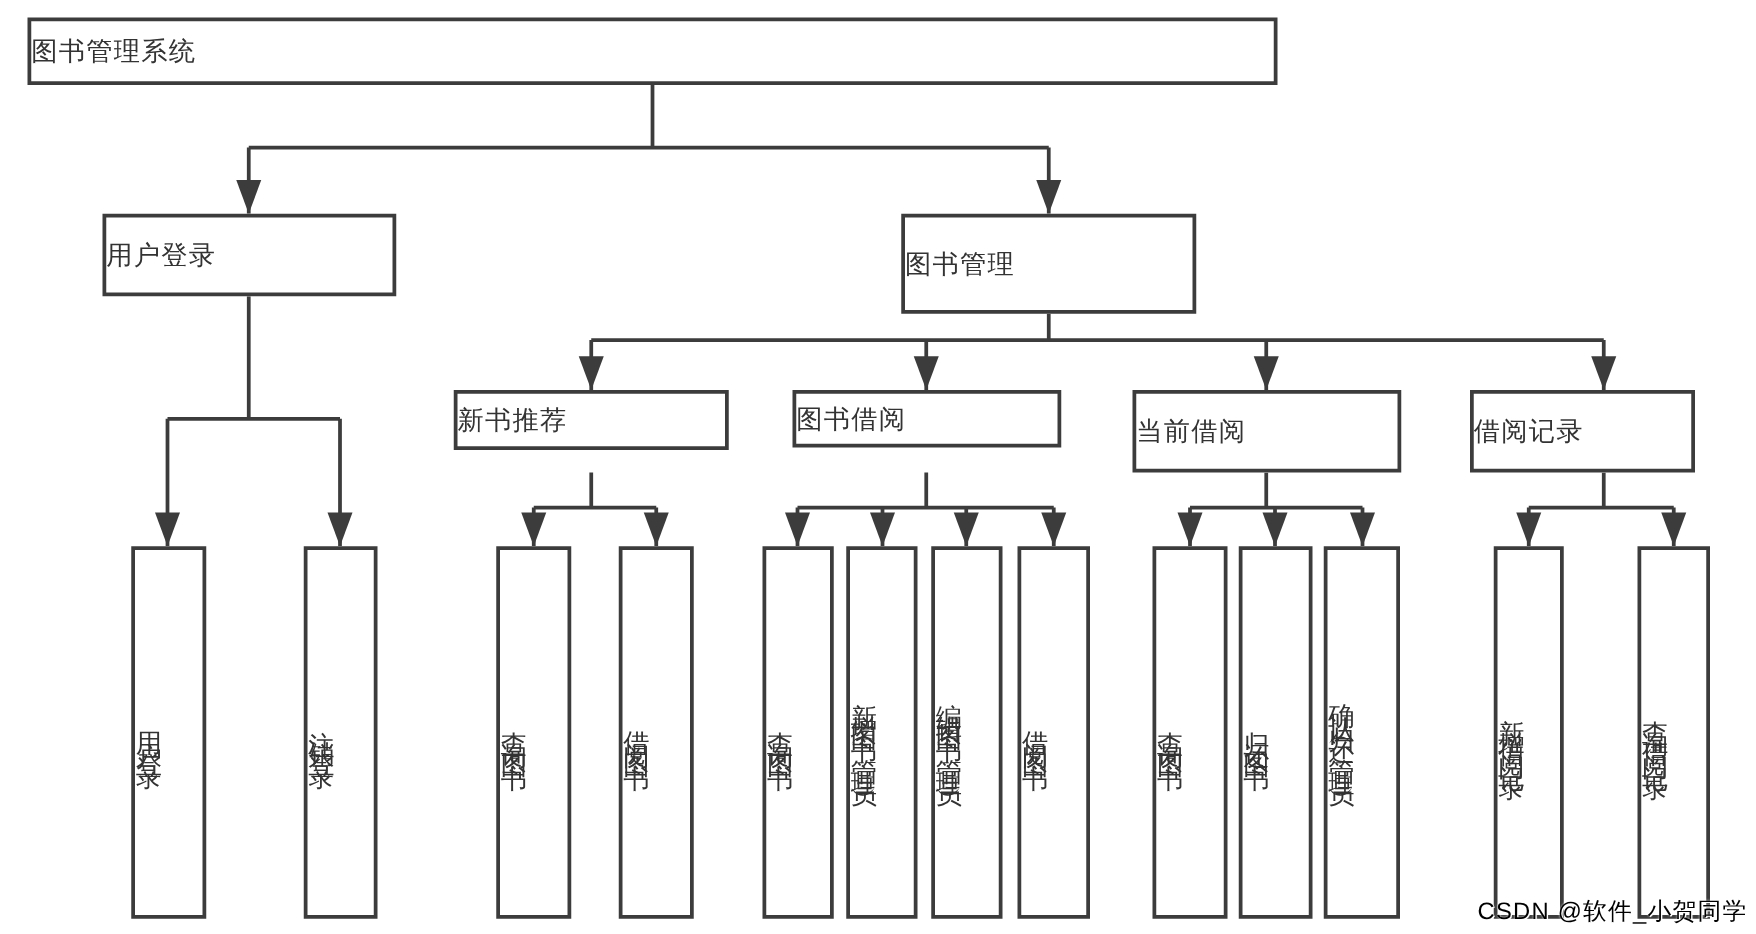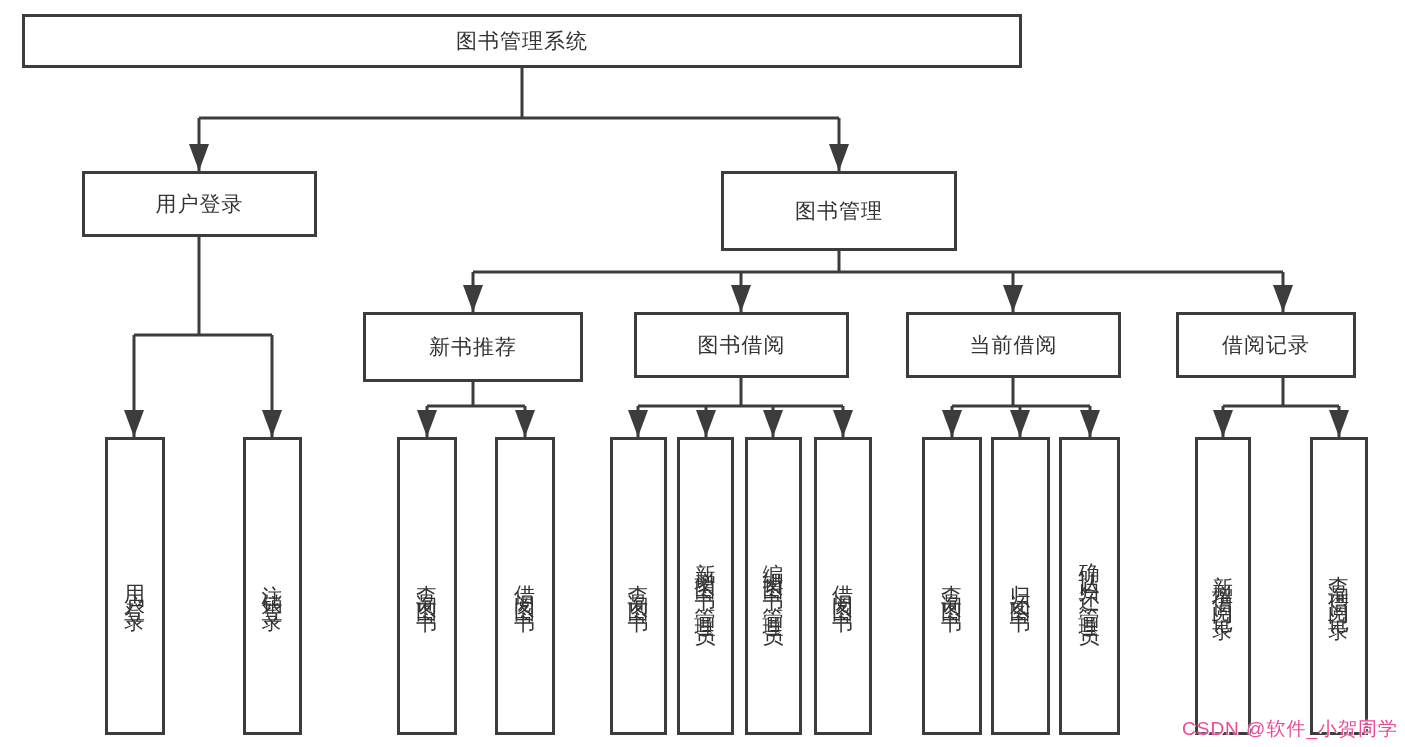--- a/index.html
+++ b/index.html
@@ -4,28 +4,28 @@
 <style>
   html,body { margin:0; padding:0; background:#fff; }
   .stage {
     position:relative; width:1405px; height:747px; background:#fff;
     font-family:"Liberation Sans", sans-serif; overflow:hidden;
   }
   svg.connectors { position:absolute; left:0; top:0; z-index:1; }
   .node {
     position:absolute; box-sizing:border-box; background:#fff;
     border:3px solid #3c3c3c; z-index:2;
-    display:flex; align-items:center; justify-content:center;
+    display:flex; align-items:center; justify-content:flex-start;
     color:#333333; font-size:21px; letter-spacing:1px;
   }
   .node .vtext {
     writing-mode:vertical-rl; letter-spacing:9px; line-height:1;
   }
   .watermark {
-    position:absolute; z-index:5; color:#ec4899; font-size:19px;
+    position:absolute; z-index:5; color:#000000; font-size:19px;
     letter-spacing:1px; text-shadow:0 0 2px #ffffff, 1px 1px 0 #ffffff;
     white-space:nowrap;
   }
 </style>
 </head>
 <body>
 
 <div class="stage">
 
   <svg class="connectors" width="1405" height="747" viewBox="0 0 1405 747">
@@ -69,24 +69,24 @@
     <span>图书管理系统</span>
   </div>
 
   <div class="node" style="left:82px; top:171px; width:235px; height:66px;">
     <span>用户登录</span>
   </div>
   <div class="node" style="left:721px; top:171px; width:236px; height:80px;">
     <span>图书管理</span>
   </div>
 
-  <div class="node" style="left:363px; top:312px; width:220px; height:70px;">
+  <div class="node" style="left:363px; top:312px; width:220px; height:48px;">
     <span>新书推荐</span>
   </div>
-  <div class="node" style="left:634px; top:312px; width:215px; height:66px;">
+  <div class="node" style="left:634px; top:312px; width:215px; height:46px;">
     <span>图书借阅</span>
   </div>
   <div class="node" style="left:906px; top:312px; width:215px; height:66px;">
     <span>当前借阅</span>
   </div>
   <div class="node" style="left:1176px; top:312px; width:180px; height:66px;">
     <span>借阅记录</span>
   </div>
 
   <div class="node" style="left:105px; top:437px; width:60px; height:298px;">

